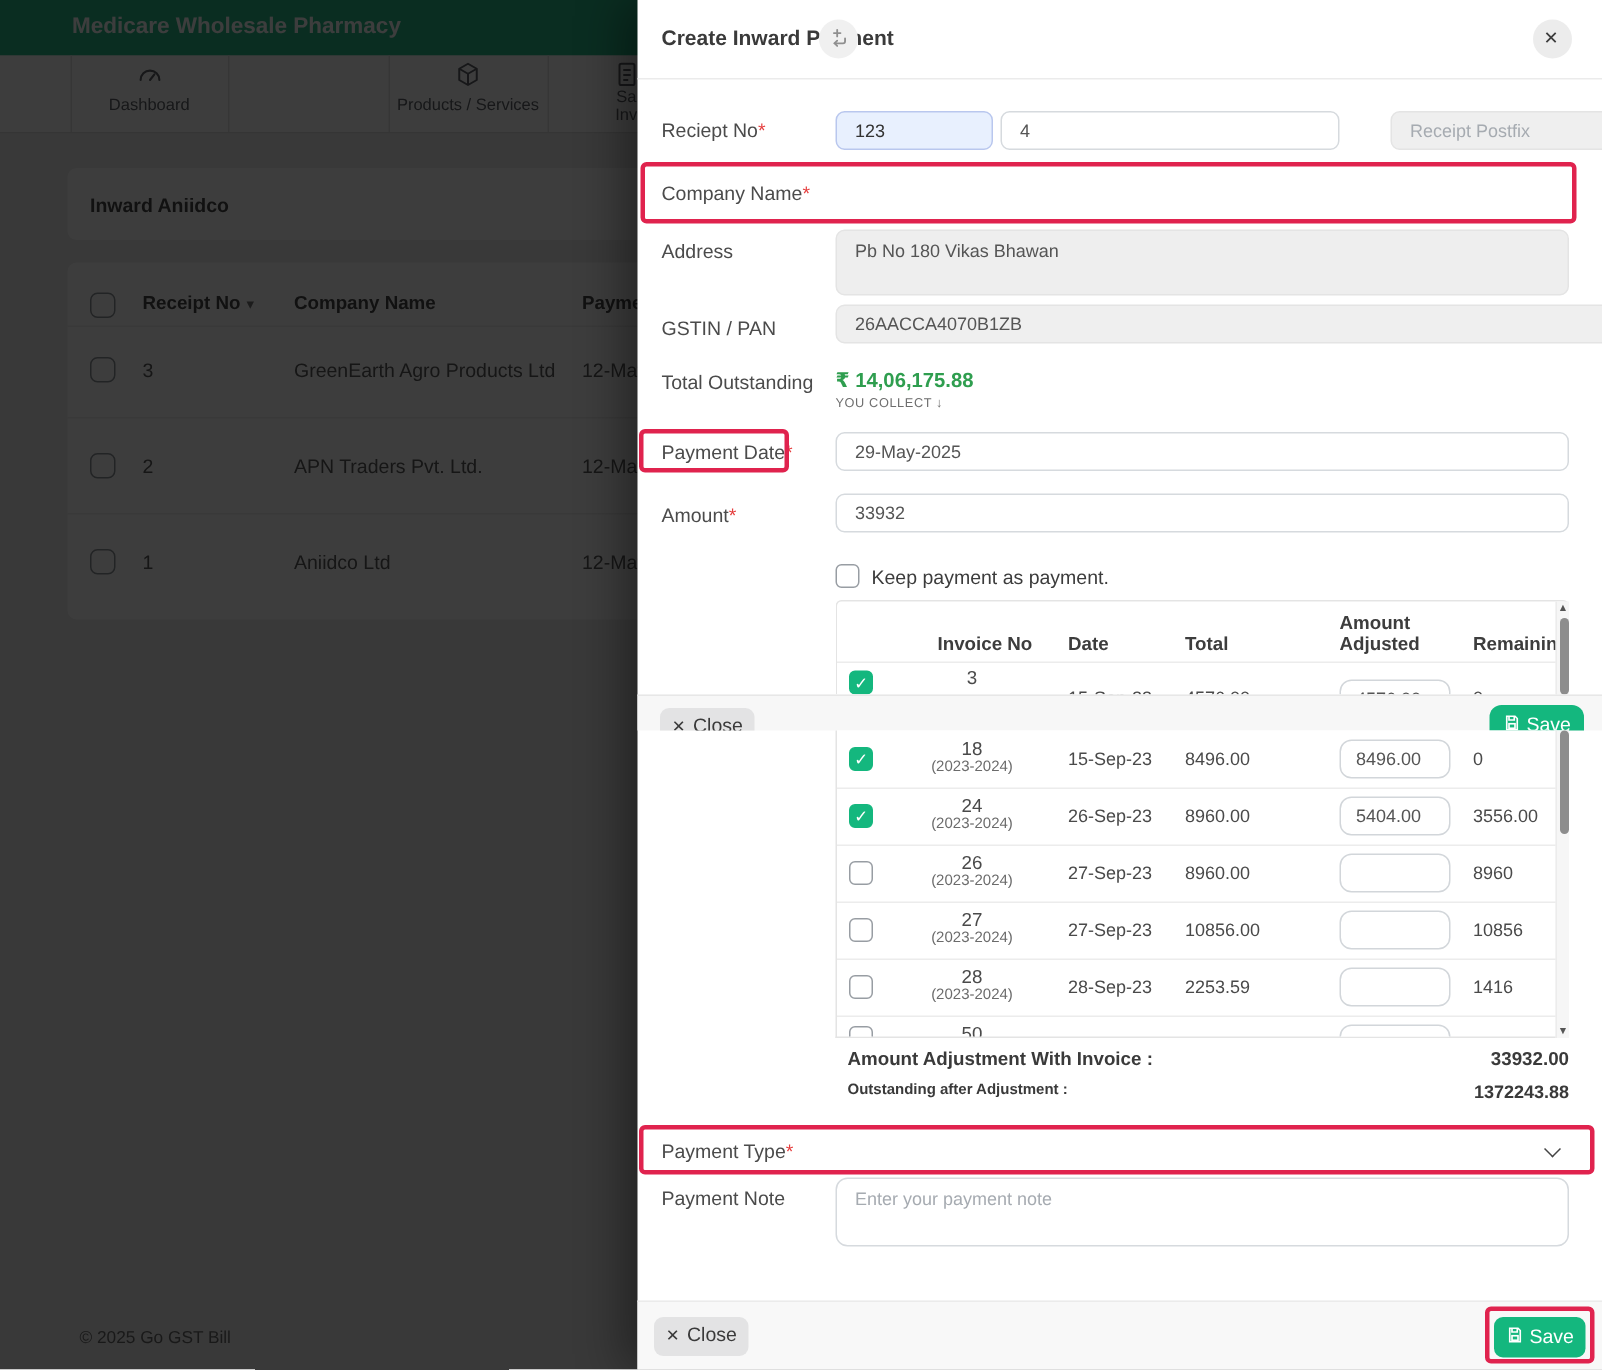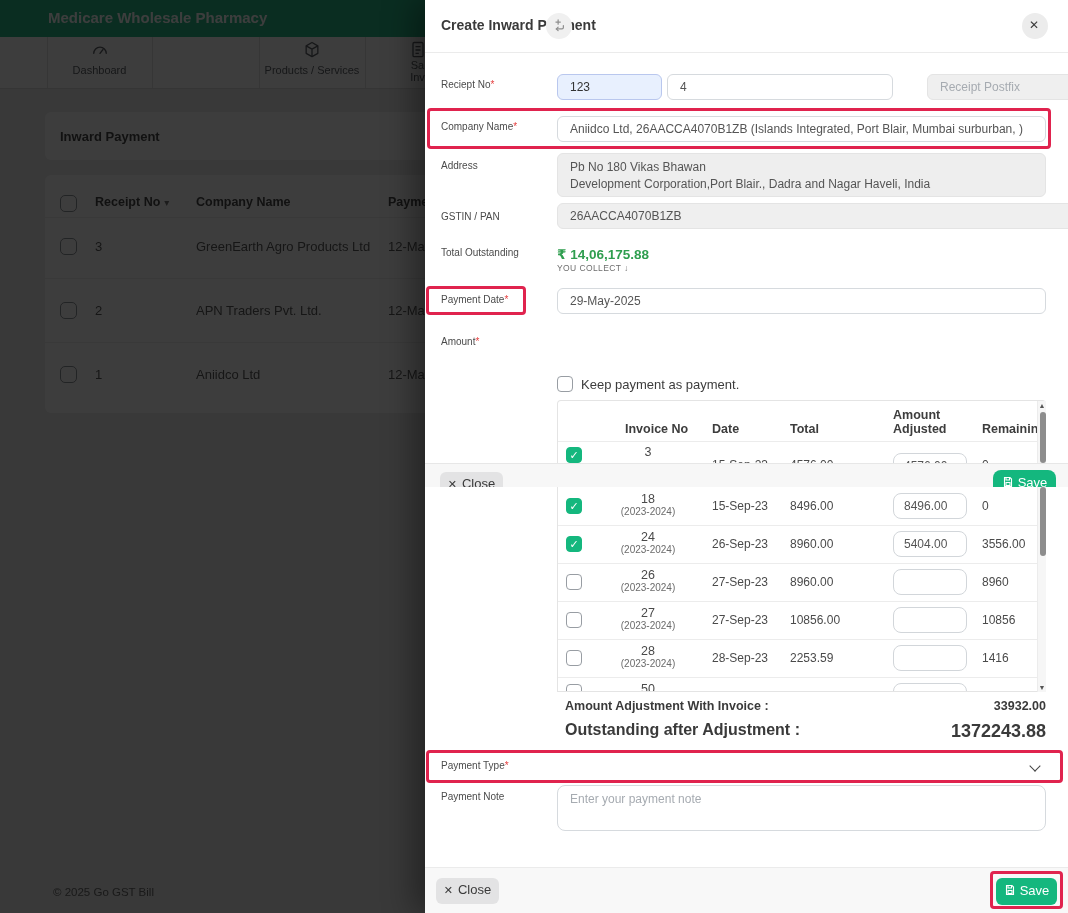--- a/index.html
+++ b/index.html
@@ -16,21 +16,21 @@
   .nav-ic{position:absolute;top:3px;left:50%;margin-left:-10px;width:20px;height:20px}
   .card{position:absolute;background:#fff;border-radius:6px}
   .bgcb{position:absolute;width:17px;height:17px;border:1.5px solid #90959a;border-radius:5px;background:#fff;box-sizing:border-box}
   .bgc{position:absolute;font-size:13px;color:#5c5c5c}
   .bgh{position:absolute;font-size:12.5px;font-weight:bold;color:#4a4a4a}
   .rline{position:absolute;left:0;width:100%;height:1px;background:#ececec}
   .caret::after{content:"▾";font-size:10px;color:#777;margin-left:4px}
   
   .backdrop{position:absolute;inset:0;background:rgba(0,0,0,0.76)}
   .modal{position:absolute;left:425px;top:0;width:643px;height:913px;background:#fff;box-shadow:-10px 0 30px rgba(0,0,0,.4)}
-  .lbl{position:absolute;font-size:10px;color:#4b4b4b;white-space:nowrap}
+  .lbl{position:absolute;font-size:13px;color:#4b4b4b;white-space:nowrap}
   .req{color:#e53e3e}
   .inp{position:absolute;box-sizing:border-box;height:26px;border:1px solid #d6dade;border-radius:6px;
        background:#fff;font:12px "Liberation Sans","DejaVu Sans",sans-serif;color:#555;padding:0 12px;outline:none}
   .dis{background:#efefef;border-color:#e4e4e4}
   .dis::placeholder{color:#a6abb1}
   .inp::placeholder{color:#a6abb1}
   .circle{position:absolute;width:26px;height:26px;border-radius:50%;background:#f0f0f0}
   .xglyph::before{content:"✕"}
   .cb{position:absolute;width:16px;height:16px;box-sizing:border-box;border:1.5px solid #989da3;border-radius:4px;background:#fff}
   .cb.checked{background:#14b77e;border-color:#14b77e}
@@ -91,21 +91,21 @@
             <path d="M9 8h6M9 12h6M9 16h4"></path>
           </svg>
       </span>
       <span class="nav-lbl" style="top:22px;line-height:12px">
         <span>Sa</span><br><span>Inv</span>
       </span>
     </div>
   </div>
 
   <div class="card" style="left:45px;top:112px;width:985px;height:48px">
-    <div class="t" style="left:15px;top:17px;font-size:13px;font-weight:bold;color:#4a4a4a">Inward Payment</div>
+    <div class="t" style="left:15px;top:17px;font-size:13px;font-weight:bold;color:#4a4a4a">Inward Aniidco</div>
   </div>
 
   <div class="card" style="left:45px;top:175px;width:985px;height:238px">
 
     <span class="bgcb" style="left:15px;top:20px"></span>
     <span class="bgh caret" style="left:50px;top:20px">Receipt No</span>
     <span class="bgh" style="left:151px;top:20px">Company Name</span>
     <span class="bgh" style="left:343px;top:20px">Payme</span>
     <div class="rline" style="top:42px"></div>
 
@@ -153,39 +153,38 @@
       <span class="xglyph" style="position:absolute;left:7px;top:5px;font-size:12px;color:#3c3c3c"></span>
     </div>
   </div>
 
   <div class="lbl" style="left:16px;top:79px"><span>Reciept No</span><span class="req">*</span></div>
   <input class="inp" style="left: 132px; top: 74px; width: 105px; background: rgb(232, 240, 254); border-color: rgb(185, 199, 238); color: rgb(51, 51, 51);" value="123">
   <input class="inp" style="left: 242px; top: 74px; width: 226px;" value="4">
   <input class="inp dis" style="left: 472px; top: 74px; width: 149px; margin-left: 30px;" disabled="" placeholder="Receipt Postfix">
 
   <div class="lbl" style="left:16px;top:121px"><span>Company Name</span><span class="req">*</span></div>
-  <div class="inp" style="left:132px;top:116px;width:489px;line-height:24px;overflow:hidden">Aniidco Ltd, 26AACCA4070B1ZB (Islands Integrated, Port Blair, Mumbai surburban, )</div>
 
   <div class="lbl" style="left:16px;top:160px">Address</div>
   <div class="abs" style="left:132px;top:153px;width:489px;height:44px;box-sizing:border-box;background:#eeeeee;border:1px solid #e4e4e4;border-radius:6px;padding:5px 12px;font-size:12px;line-height:17px;color:#555">
     <div>Pb No 180 Vikas Bhawan</div>
-    <div>Development Corporation,Port Blair., Dadra and Nagar Haveli, India</div>
   </div>
 
   <div class="lbl" style="left:16px;top:211px">GSTIN / PAN</div>
   <div class="inp dis" style="left:132px;top:203px;width:548px;line-height:24px">26AACCA4070B1ZB</div>
 
   <div class="lbl" style="left:16px;top:247px">Total Outstanding</div>
   <div class="t" style="left:132px;top:246px;font-size:13.5px;font-weight:bold;color:#2f9e4f">₹ 14,06,175.88</div>
   <div class="t" style="left:132px;top:263px;font-size:8.5px;letter-spacing:.4px;color:#6e6e6e"><span>YOU COLLECT</span> <span>↓</span></div>
 
   <div class="lbl" style="left:16px;top:294px"><span>Payment Date</span><span class="req">*</span></div>
   <input class="inp" style="left: 132px; top: 288px; width: 489px;" value="29-May-2025">
 
   <div class="lbl" style="left:16px;top:336px"><span>Amount</span><span class="req">*</span></div>
+  <input class="inp" style="left: 132px; top: 329px; width: 489px;" value="33932">
 
   <span class="cb" style="left:132px;top:376px"></span>
   <span class="t" style="left:156px;top:377px;font-size:13px;color:#3c3c3c">Keep payment as payment.</span>
 
   <div class="sect" style="left:132px;top:400px;width:489px;height:63px;border:1px solid #e4e4e4;border-bottom:none;border-radius:4px 4px 0 0">
     <span class="hdr" style="left:67px;top:21px">Invoice No</span>
     <span class="hdr" style="left:154px;top:21px">Date</span>
     <span class="hdr" style="left:232px;top:21px">Total</span>
     <span class="hdr" style="left:335px;top:7px">Amount</span>
     <span class="hdr" style="left:335px;top:21px">Adjusted</span>
@@ -266,22 +265,22 @@
     <span class="invno" style="left:58px;top:195px">50</span>
     <input class="adjin" style="left: 335px; top: 196px;">
   </div>
 
   <div class="sb-track sb-dn" style="left:612px;top:487px;height:205px">
     <div class="sb-thumb" style="top:0;height:69px"></div>
   </div>
 
   <div class="t" style="left:140px;top:699px;font-size:12.5px;font-weight:bold;color:#3a3a3a">Amount Adjustment With Invoice :</div>
   <div class="t" style="left:421px;top:699px;width:200px;text-align:right;font-size:12.5px;font-weight:bold;color:#3a3a3a">33932.00</div>
-  <div class="t" style="left:140px;top:721px;font-size:16px;font-weight:bold;color:#3a3a3a">Outstanding after Adjustment :</div>
-  <div class="t" style="left:421px;top:721px;width:200px;text-align:right;font-size:18px;font-weight:bold;color:#3a3a3a">1372243.88</div>
+  <div class="t" style="left:140px;top:721px;font-size:10px;font-weight:bold;color:#3a3a3a">Outstanding after Adjustment :</div>
+  <div class="t" style="left:421px;top:721px;width:200px;text-align:right;font-size:12px;font-weight:bold;color:#3a3a3a">1372243.88</div>
 
   <div class="lbl" style="left:16px;top:760px"><span>Payment Type</span><span class="req">*</span></div>
   <span class="chev" style="left:606px;top:762px"></span>
 
   <div class="lbl" style="left:16px;top:791px">Payment Note</div>
   <textarea class="inp" style="left: 132px; top: 785px; width: 489px; height: 46px; border-radius: 8px; resize: none; padding-top: 6px; line-height: 15px;" placeholder="Enter your payment note"></textarea>
 
   <div class="abs" style="left:0;top:867px;width:643px;height:46px;background:#f8f8f8;border-top:1px solid #ebebeb">
     <div class="btn btn-gray" style="left:11px;top:10px;width:63px;height:26px;line-height:24px"><span class="xglyph" style="margin-right:5px;font-size:11px"></span><span>Close</span></div>
     <div class="btn btn-green" style="left:571px;top:10px;width:61px;height:27px;line-height:25px">

